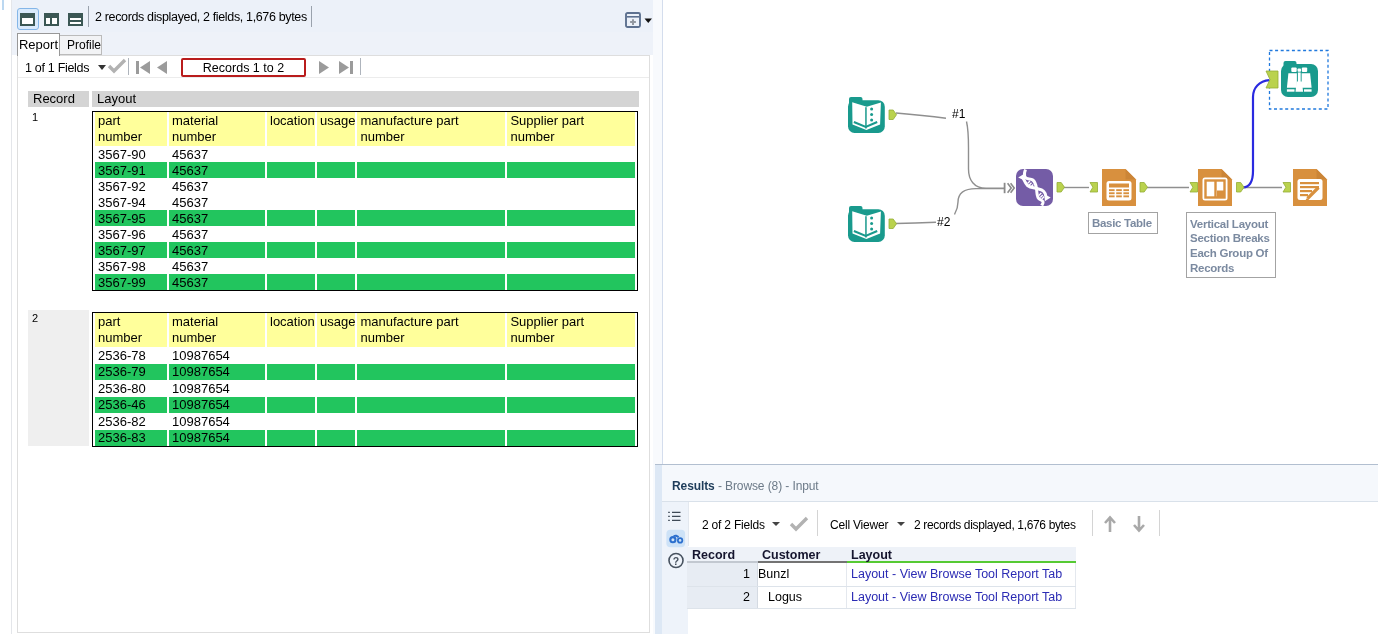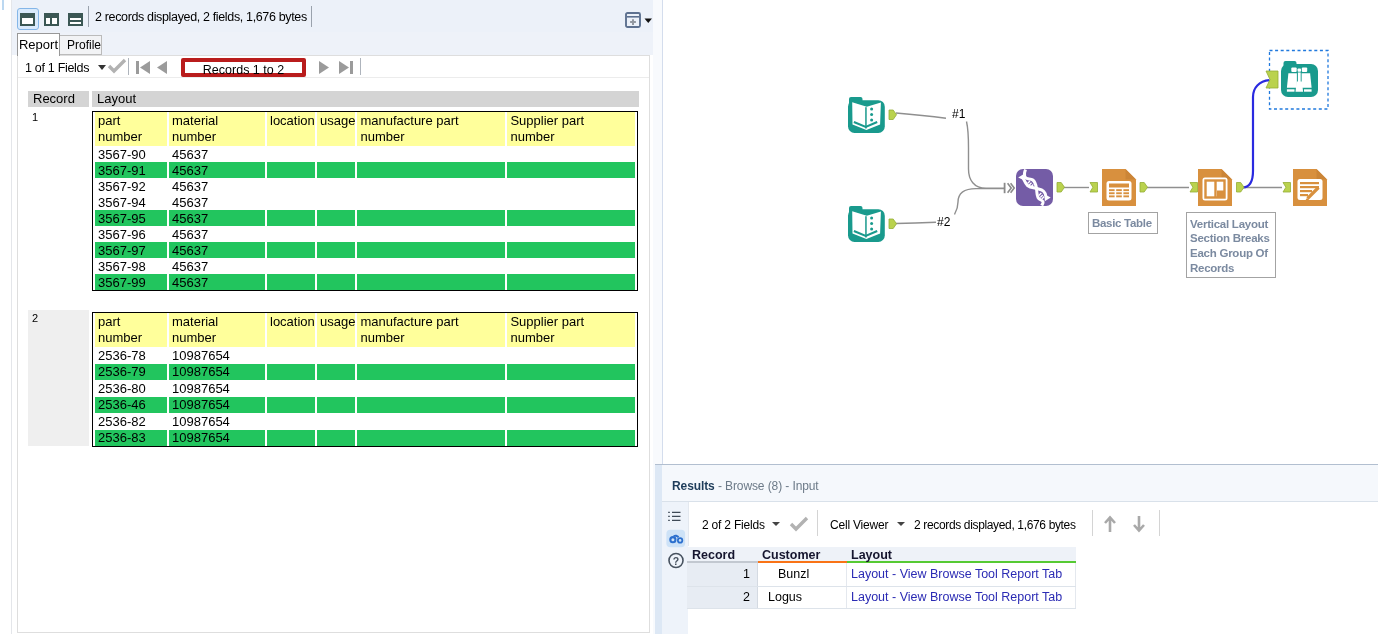--- a/index.html
+++ b/index.html
@@ -59,21 +59,21 @@
 <svg class="abs" style="left:136px;top:60px;" width="230" height="16" viewBox="0 0 230 16">
   <g fill="#9b9b9b">
     <rect x="0" y="1" width="3" height="13"></rect>
       <path d="M14,1 L14,14 L4,7.5 Z"></path>
     <path d="M31,1 L31,14 L21,7.5 Z"></path>
     <path d="M183,1 L193,7.5 L183,14 Z"></path>
     <path d="M203,1 L213,7.5 L203,14 Z"></path>
       <rect x="214" y="1" width="3" height="13"></rect>
   </g>
 </svg>
-<div class="abs" style="left:181px;top:58px;width:125px;height:19px;border:4px solid #b91c1c;border-radius:2px;box-sizing:border-box;text-align:center;line-height:17px;font-size:12.5px;">Records 1 to 2</div>
+<div class="abs" style="left:181px;top:58px;width:125px;height:19px;border:2px solid #b91c1c;border-radius:2px;box-sizing:border-box;text-align:center;line-height:17px;font-size:12.5px;">Records 1 to 2</div>
 <div class="abs" style="left:360px;top:58px;width:1px;height:17px;background:#aeb4bc;"></div>
 
 <div class="abs" style="left:28px;top:91px;width:61px;height:16px;background:#d4d4d4;font-size:13px;line-height:16px;padding-left:5px;box-sizing:border-box;">Record</div>
 <div class="abs" style="left:92px;top:91px;width:547px;height:16px;background:#d4d4d4;font-size:13px;line-height:16px;padding-left:5px;box-sizing:border-box;">Layout</div>
 
 <div class="abs" style="left:28px;top:109px;width:61px;height:198px;background:#fff;font-size:11px;padding:2px 0 0 4px;box-sizing:border-box;">1</div>
 <table id="tbl1" class="abs rpt" style="left:92px;top:111px;">
 <tbody>
       <tr class="yh">
         <td class="c1">part<br>number</td>
@@ -392,26 +392,26 @@
   </g>
   <circle cx="8.9" cy="33.7" r="1.5" fill="#cde2f7"></circle>
     <circle cx="16.1" cy="34.4" r="1.3" fill="#cde2f7"></circle>
   <circle cx="12" cy="54.5" r="7" fill="none" stroke="#47525f" stroke-width="1.6"></circle>
   <text x="12" y="58.7" font-size="10.5" font-weight="bold" text-anchor="middle" fill="#47525f" font-family="Liberation Sans">?</text>
 </svg>
 
 <div id="rgrid" class="abs" style="left:687px;top:547px;width:389px;font-size:12.5px;">
   <div style="display:flex;background:#eef2f8;font-weight:bold;color:#15152e;height:16px;line-height:16px;">
     <div style="width:71px;padding-left:5px;box-sizing:border-box;border-bottom:2px solid #c2c8d0;">Record</div>
-    <div style="width:89px;padding-left:4px;box-sizing:border-box;border-bottom:2px solid #f97316;">Customer</div>
+    <div style="width:89px;padding-left:4px;box-sizing:border-box;border-bottom:2px solid #737373;">Customer</div>
     <div style="width:229px;padding-left:4px;box-sizing:border-box;border-bottom:2px solid #56ca33;">Layout</div>
   </div>
   <div style="display:flex;height:23px;line-height:23px;border-bottom:1px solid #dde3ea;">
     <div style="width:71px;background:#e7ecf3;text-align:right;padding-right:7px;box-sizing:border-box;border-right:1px solid #d4dae2;">1</div>
-    <div style="width:89px;padding-left:20px;box-sizing:border-box;border-right:1px solid #e4e8ee;">Bunzl</div>
+    <div style="width:89px;padding-left:0;box-sizing:border-box;border-right:1px solid #e4e8ee;">Bunzl</div>
     <div style="width:229px;padding-left:4px;box-sizing:border-box;border-right:1px solid #e4e8ee;color:#2b2bb4;">Layout - View Browse Tool Report Tab</div>
   </div>
   <div style="display:flex;height:21px;line-height:21px;border-bottom:1px solid #dde3ea;">
     <div style="width:71px;background:#e7ecf3;text-align:right;padding-right:7px;box-sizing:border-box;border-right:1px solid #d4dae2;">2</div>
     <div style="width:89px;padding-left:10px;box-sizing:border-box;border-right:1px solid #e4e8ee;">Logus</div>
     <div style="width:229px;padding-left:4px;box-sizing:border-box;border-right:1px solid #e4e8ee;color:#2b2bb4;">Layout - View Browse Tool Report Tab</div>
   </div>
 </div>
 
 </body></html>

